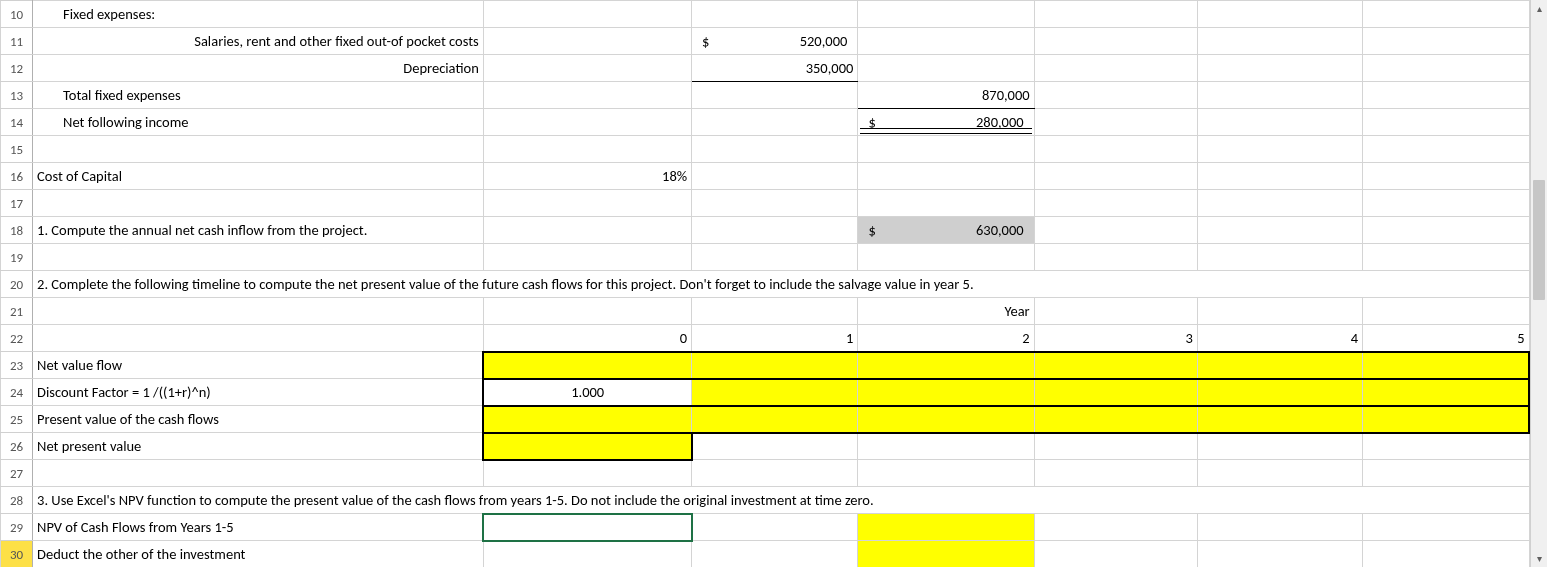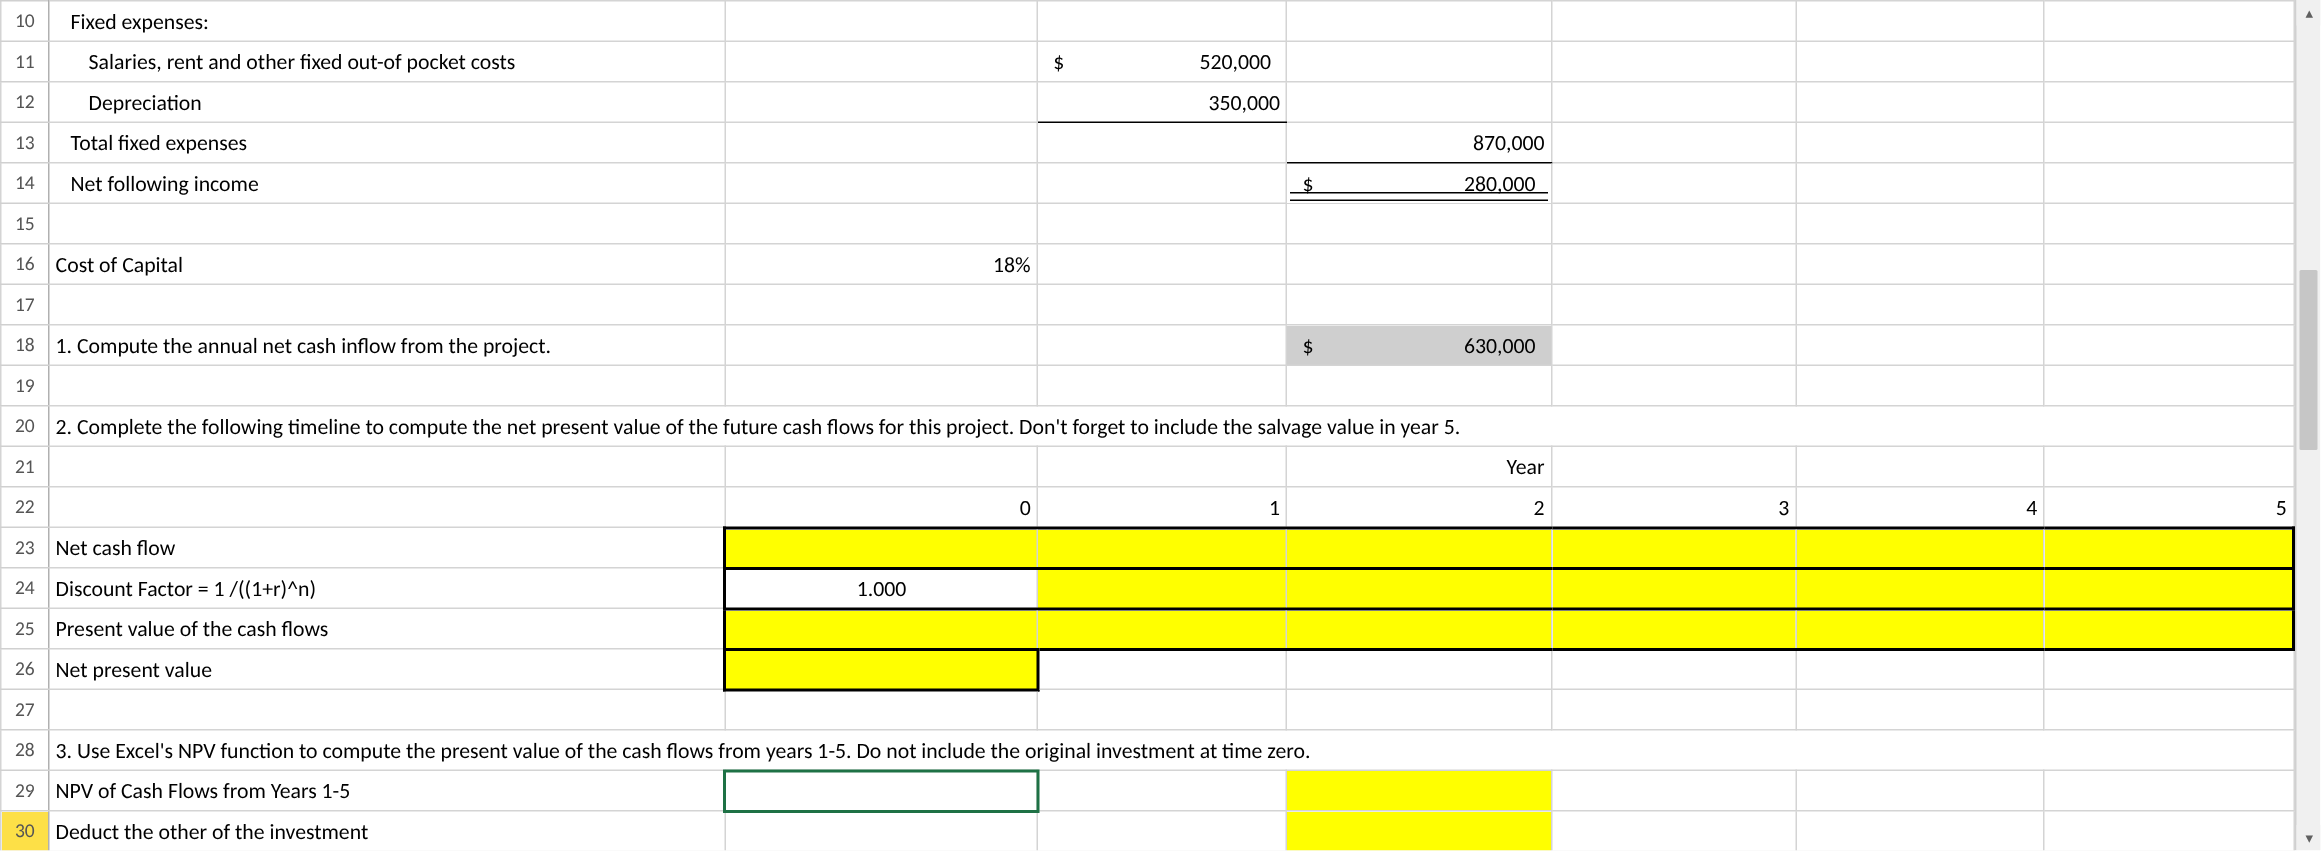--- a/index.html
+++ b/index.html
@@ -52,22 +52,22 @@
     font-size: 13px;
     border-right: 1px solid #b0b0b0;
     border-top: 1px solid #d0d0d0;
     border-bottom: 1px solid #d0d0d0;
   }
   td.rownum.selected {
     background: #fde047;
   }
   .r { text-align: right; }
   .c { text-align: right; }
-  .indent1 { padding-left: 14px; }
-  .indent2 { padding-left: 26px; }
+  .indent1 { padding-left: 30px; }
+  .indent2 { padding-left: 8px; text-align: right; }
   .currency { display:flex; justify-content:space-between; padding: 0 6px; }
   .currency .sym { text-align:left; }
   .currency .val { text-align:right; }
   .underline-single { border-bottom: 1.5px solid #000 !important; }
   .underline-double {
     position: relative;
   }
   .underline-double::after {
     content:"";
     position:absolute;
@@ -275,21 +275,21 @@
   <td class="r">0</td>
   <td class="r">1</td>
   <td class="r">2</td>
   <td class="r">3</td>
   <td class="r">4</td>
   <td class="r">5</td>
 </tr>
 
 <tr>
   <td class="rownum">23</td>
-  <td>Net cash flow</td>
+  <td>Net value flow</td>
   <td class="highlight-yellow thick-top thick-left"></td>
   <td class="highlight-yellow thick-top"></td>
   <td class="highlight-yellow thick-top"></td>
   <td class="highlight-yellow thick-top"></td>
   <td class="highlight-yellow thick-top"></td>
   <td class="highlight-yellow thick-top thick-right"></td>
 </tr>
 
 <tr>
   <td class="rownum">24</td>

